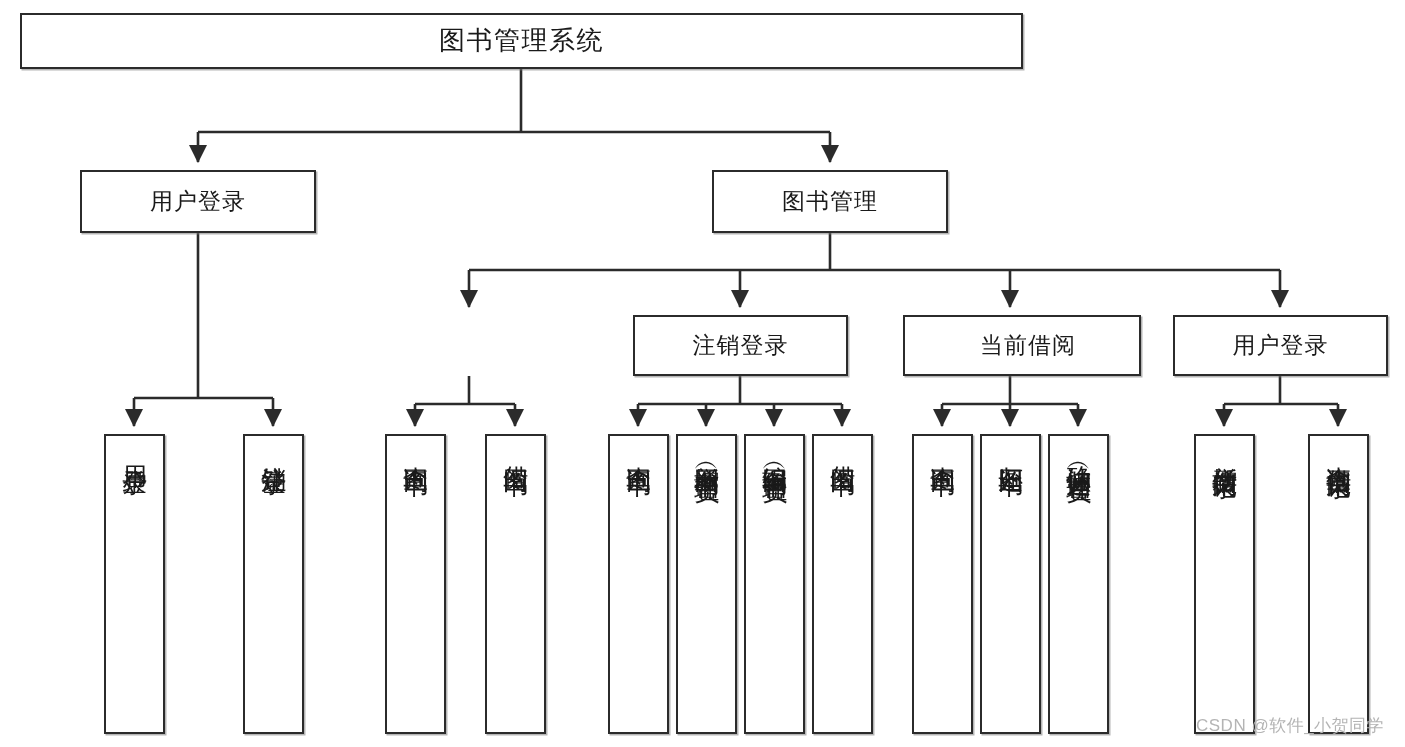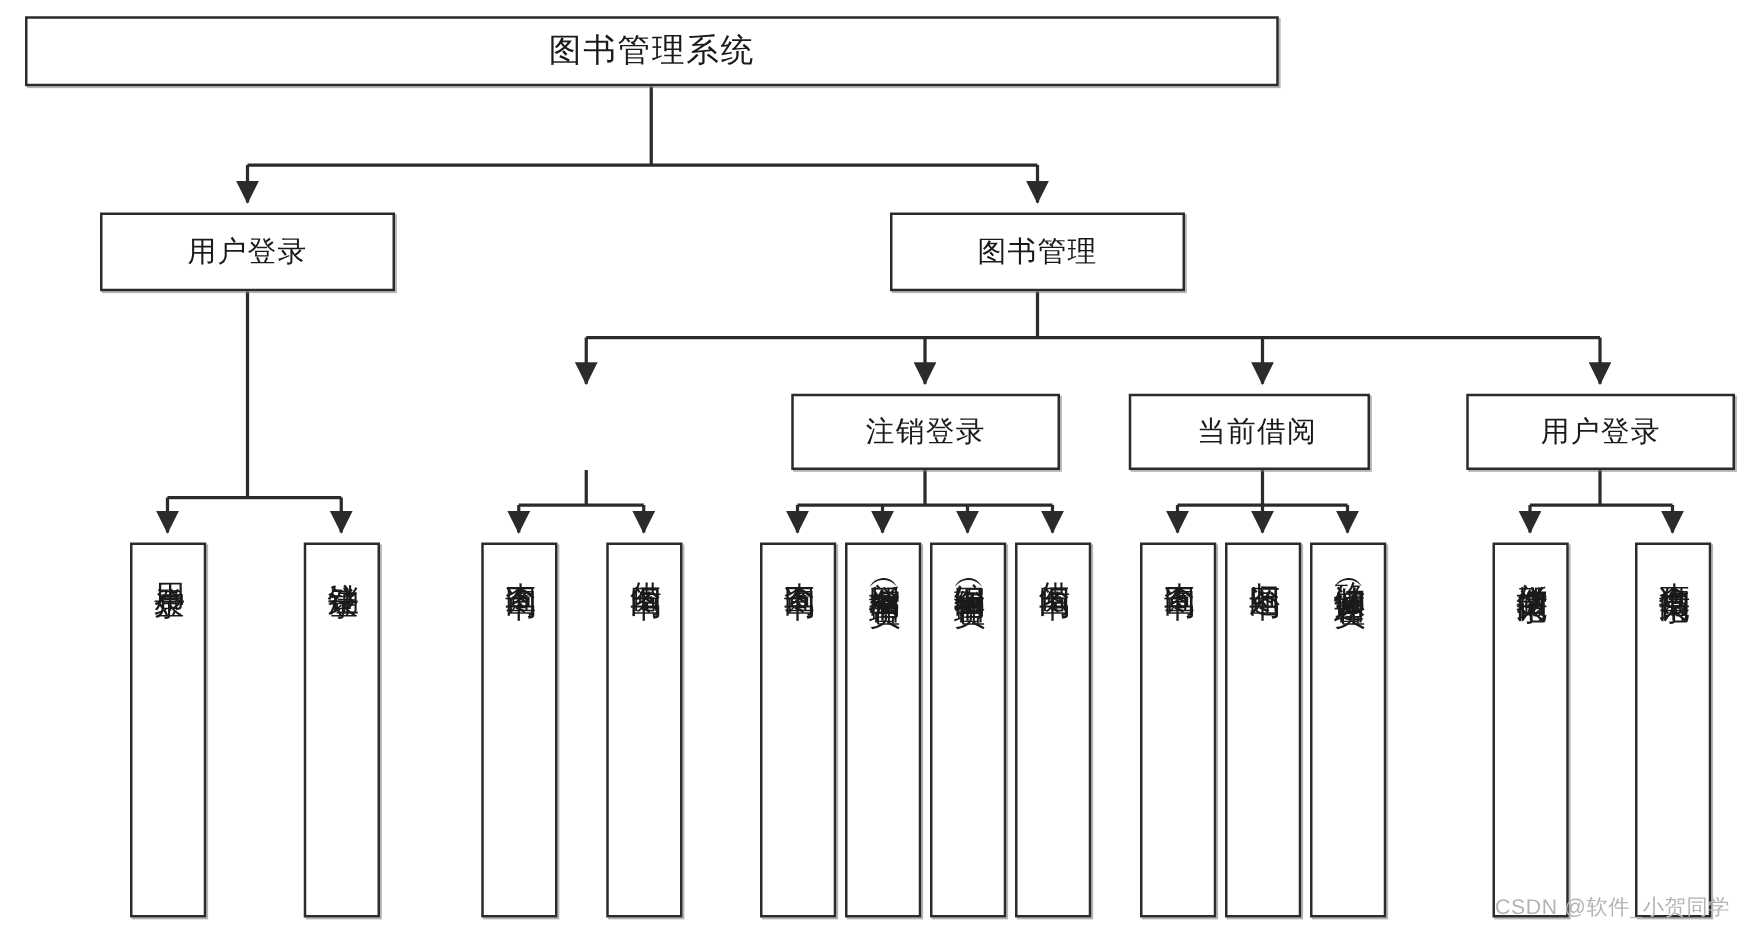--- a/index.html
+++ b/index.html
@@ -139,21 +139,21 @@
 
   <div class="node h" style="left:712px; top:170px; width:236px; height:63px;">
     <span class="node-label">图书管理</span>
   </div>
 
 
   <div class="node h" style="left:633px; top:315px; width:215px; height:61px;">
     <span class="node-label">注销登录</span>
   </div>
 
-  <div class="node h" style="left:903px; top:315px; width:193px; height:61px;padding-left:12px;">
+  <div class="node h" style="left:903px; top:315px; width:238px; height:61px;padding-left:12px;">
     <span class="node-label">当前借阅</span>
   </div>
 
   <div class="node h" style="left:1173px; top:315px; width:215px; height:61px;">
     <span class="node-label">用户登录</span>
   </div>
 
   <div class="node v" style="left:104px; top:434px; width:61px; height:300px;">
     <span class="node-label">用户登录</span>
   </div>

